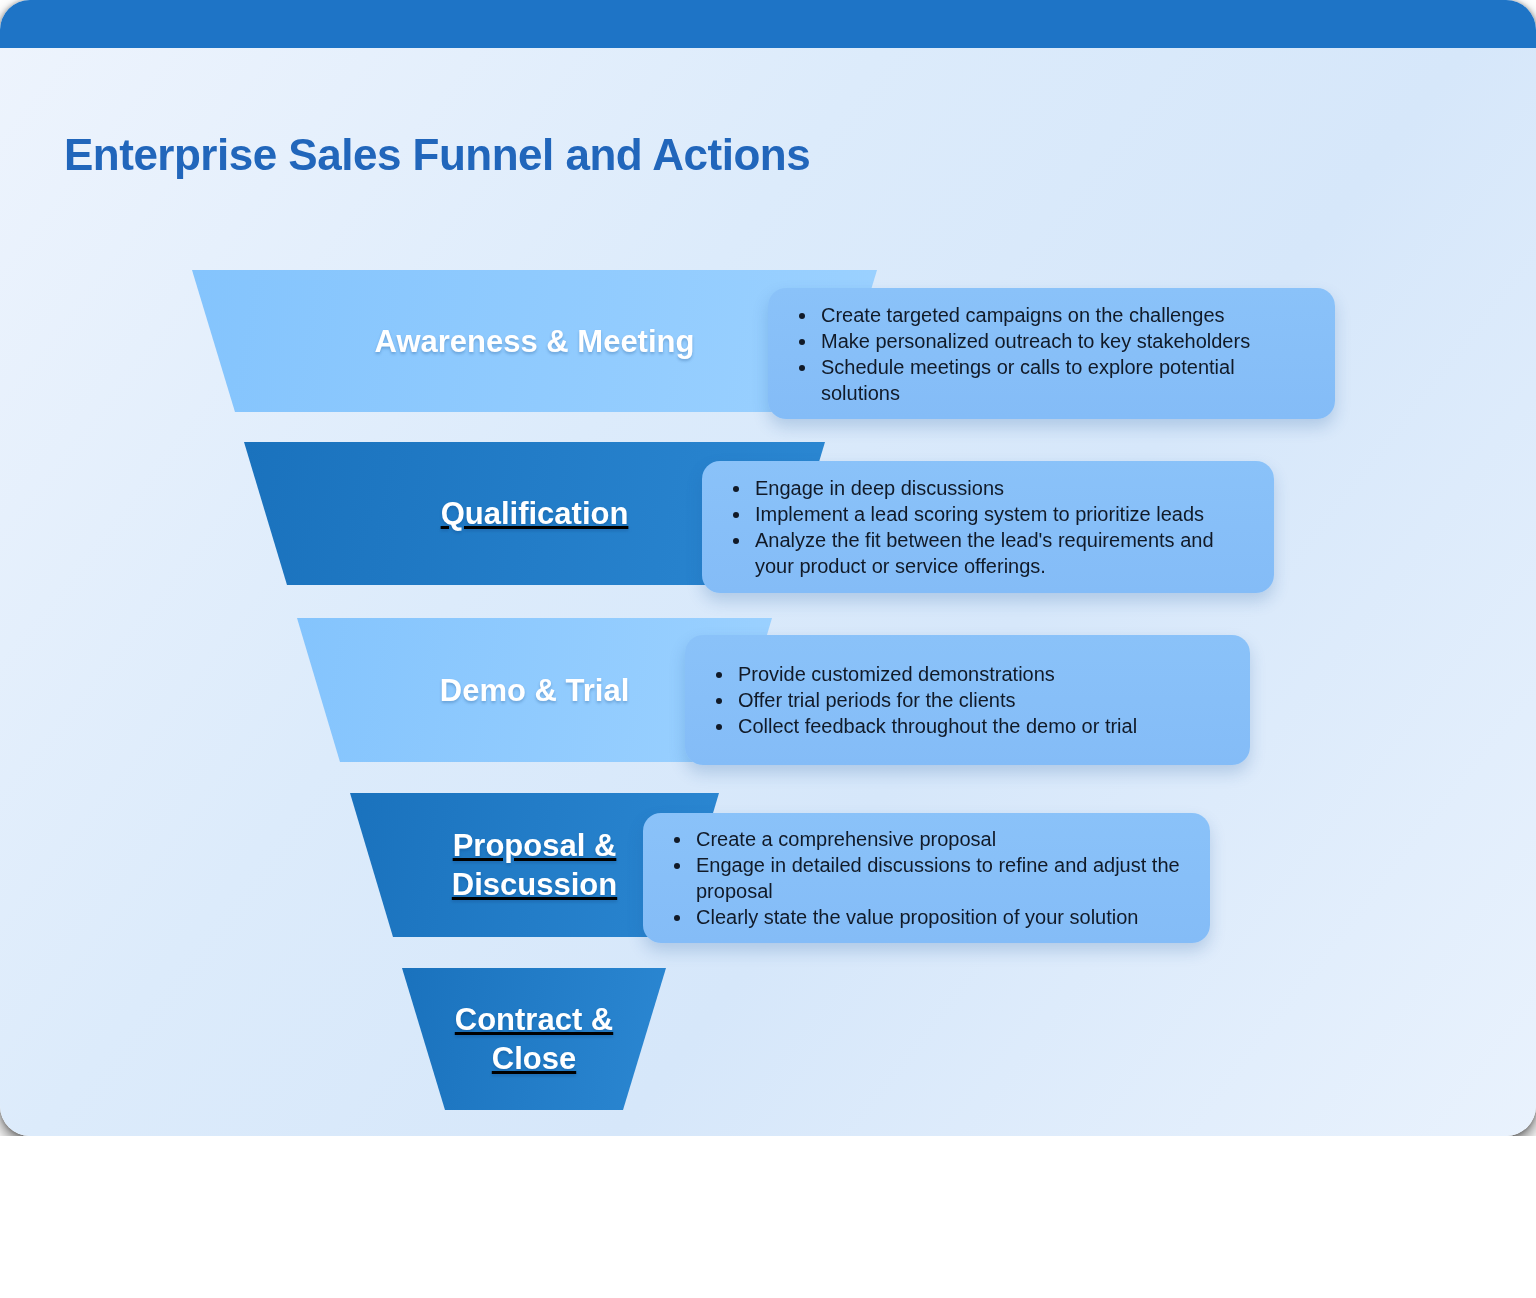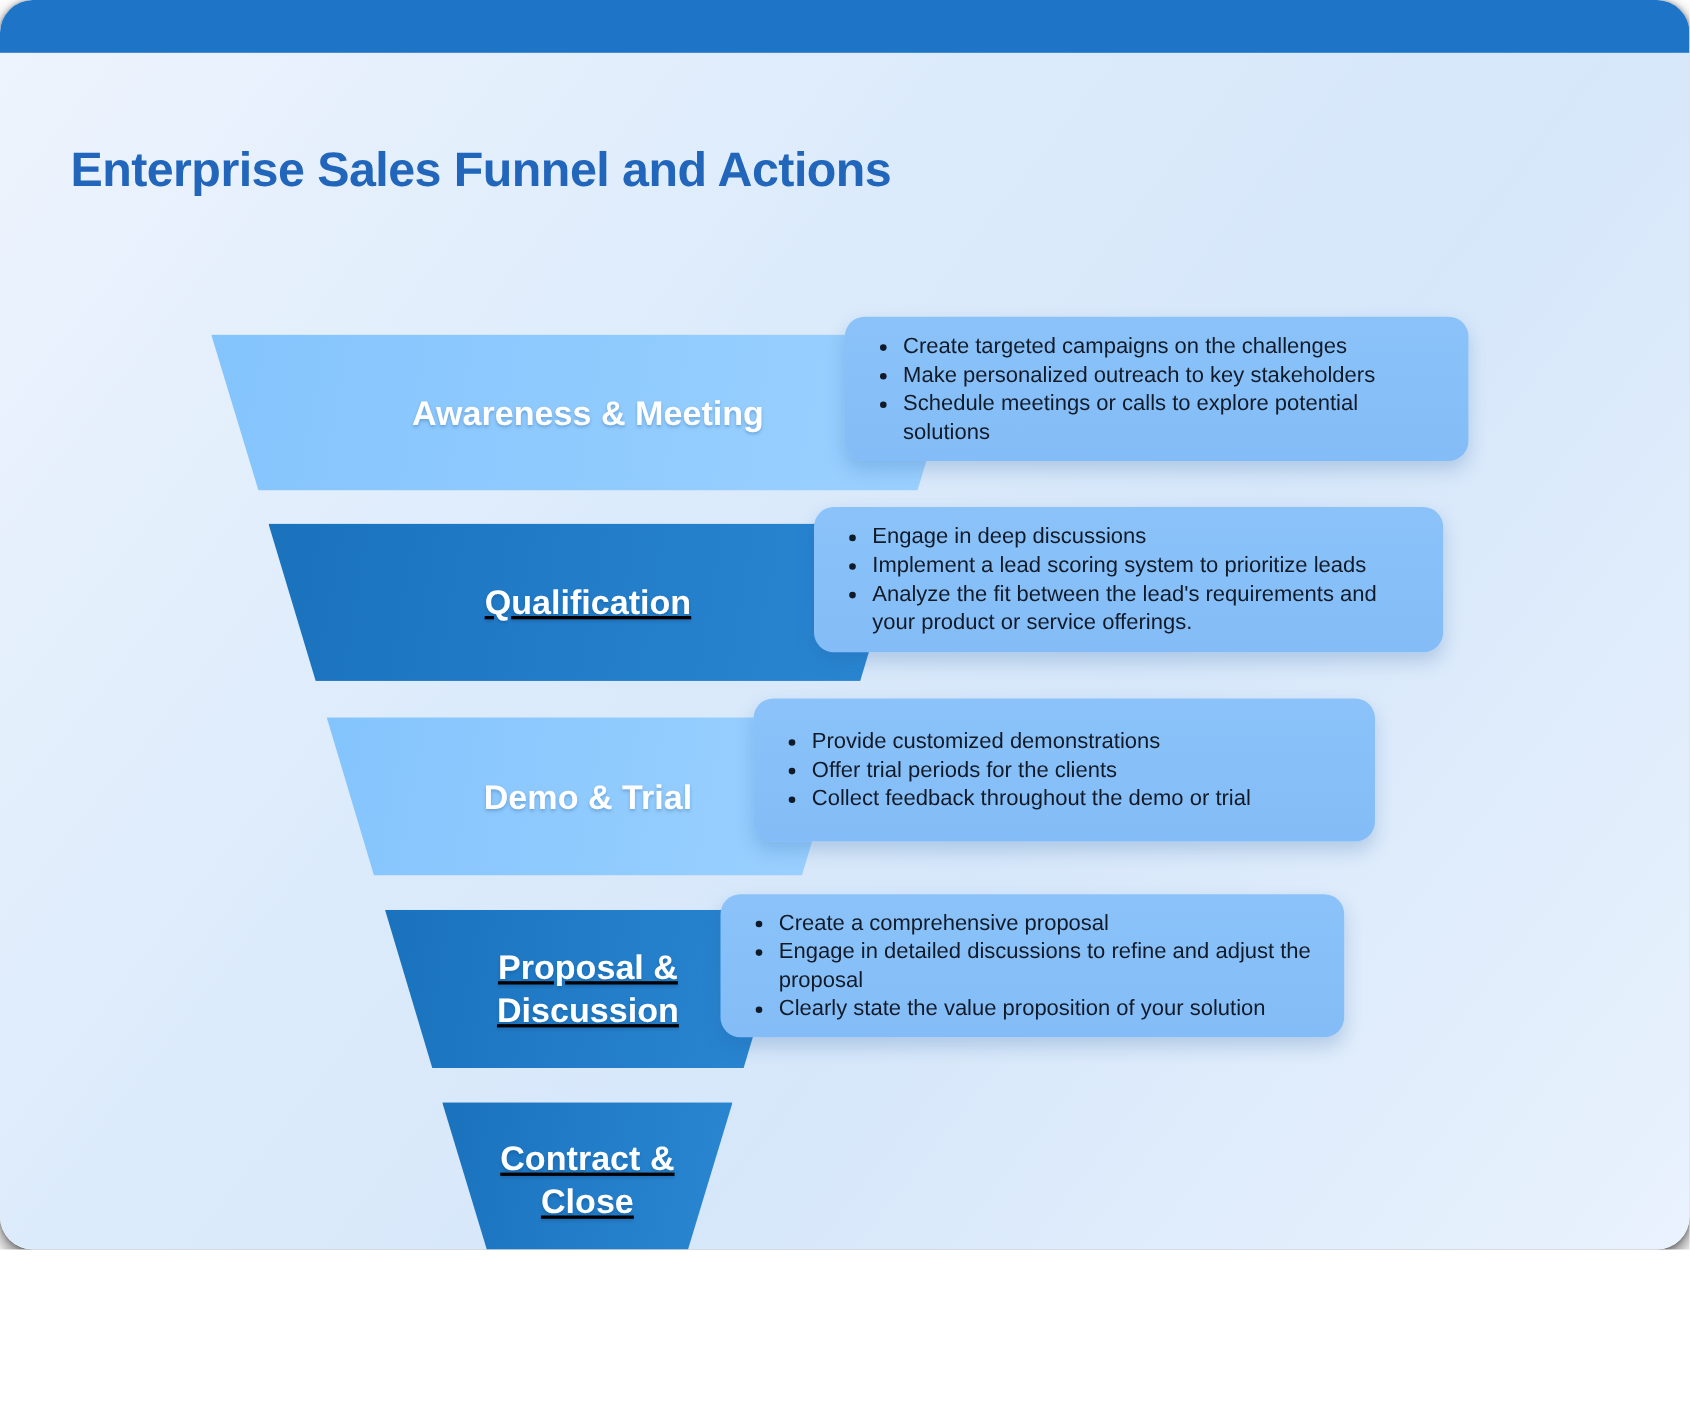--- a/index.html
+++ b/index.html
@@ -17,21 +17,20 @@
   .page-title{
     position:absolute;left:64px;top:130px;margin:0;
     font-size:44px;font-weight:700;letter-spacing:-0.5px;
     color:var(--title,#2166bb);
   }
   .stage{
     position:absolute;display:flex;align-items:center;justify-content:center;
     z-index:1;
     filter:drop-shadow(0 5px 7px rgba(25,80,150,0.28));
     clip-path:polygon(0 0,100% 0,calc(100% - 43px) 100%,43px 100%);
-    margin-top:34px;
   }
   .stage.light{background:linear-gradient(100deg,var(--stage-light-1,#84c4fd) 0%,var(--stage-light-2,#9bd1ff) 100%);}
   .stage.dark{background:linear-gradient(100deg,var(--stage-dark-1,#1a72bd) 0%,var(--stage-dark-2,#2b87d2) 100%);text-decoration:underline;}
   .stage-label{
     color:#ffffff;font-weight:700;font-size:31px;line-height:39px;
     text-align:center;text-shadow:0 2px 3px rgba(10,60,120,0.28);
   }
   .card{
     position:absolute;z-index:2;display:flex;align-items:center;
     background:linear-gradient(180deg,#8ac2f9 0%,var(--card-bg,#84bcf7) 100%);
@@ -61,21 +60,21 @@
     <ul>
       <li>Create targeted campaigns on the challenges</li>
       <li>Make personalized outreach to key stakeholders</li>
       <li>Schedule meetings or calls to explore potential solutions</li>
     </ul>
   </div>
 
   <div class="stage dark" style="left:244px;top:442px;width:581px;height:143px;">
     <div class="stage-label">Qualification</div>
   </div>
-  <div class="card" style="left:740px;top:461px;width:572px;height:132px;">
+  <div class="card" style="left:702px;top:461px;width:572px;height:132px;">
     <ul>
       <li>Engage in deep discussions</li>
       <li>Implement a lead scoring system to prioritize leads</li>
       <li>Analyze the fit between the lead's requirements and your product or service offerings.</li>
     </ul>
   </div>
 
   <div class="stage light" style="left:297px;top:618px;width:475px;height:144px;">
     <div class="stage-label">Demo &amp; Trial</div>
   </div>
@@ -83,21 +82,21 @@
     <ul>
       <li>Provide customized demonstrations</li>
       <li>Offer trial periods for the clients</li>
       <li>Collect feedback throughout the demo or trial</li>
     </ul>
   </div>
 
   <div class="stage dark" style="left:350px;top:793px;width:369px;height:144px;">
     <div class="stage-label" style="max-width:240px;">Proposal &amp; Discussion</div>
   </div>
-  <div class="card" style="left:643px;top:813px;width:567px;height:130px;margin-left:12px;">
+  <div class="card" style="left:643px;top:813px;width:567px;height:130px;">
     <ul>
       <li>Create a comprehensive proposal</li>
       <li>Engage in detailed discussions to refine and adjust the proposal</li>
       <li>Clearly state the value proposition of your solution</li>
     </ul>
   </div>
 
   <div class="stage dark" style="left:402px;top:968px;width:264px;height:142px;">
     <div class="stage-label" style="max-width:210px;">Contract &amp; Close</div>
   </div>

